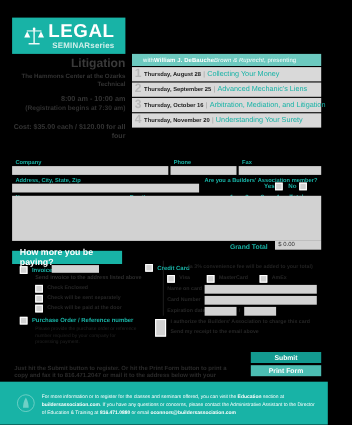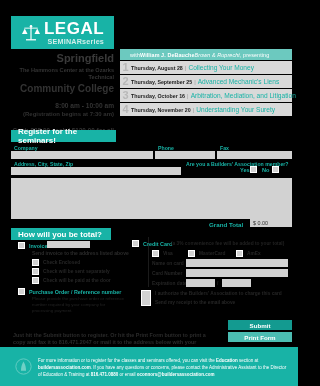--- a/index.html
+++ b/index.html
@@ -100,23 +100,22 @@
         <path d="M19.5 6.5 L16.2 13.2 L22.8 13.2 Z"></path>
       </g>
     </svg>
     <div class="logo-text">
       <span class="logo-main">LEGAL</span>
       <span class="logo-sub"><b>SEMINAR</b><span class="lite">series</span></span>
     </div>
   </div>
 
   <div class="event-info">
-    <div class="ev-city">Springfield</div>
+    <div class="ev-city">Litigation</div>
     <div class="ev-venue">The Hammons Center at the Ozarks Technical</div>
-    <div class="ev-big">Community College</div>
     <div class="ev-time">8:00 am - 10:00 am</div>
     <div class="ev-time2">(Registration begins at 7:30 am)</div>
     <div class="ev-cost">Cost: $35.00 each / $120.00 for all four</div>
   </div>
 
   <div class="presenter">
     <span>with </span>
       <b>William J. DeBauche</b>
       <i> Brown &amp; Ruprecht</i>
       <span>, presenting</span>
@@ -140,21 +139,20 @@
     <span class="sem-bar">|</span>
     <span class="sem-title">Arbitration, Mediation, and Litigation</span>
   </div>
   <div class="sem-row r4">
     <span class="sem-num">4</span>
     <span class="sem-date">Thursday, November 20</span>
     <span class="sem-bar">|</span>
     <span class="sem-title">Understanding Your Surety</span>
   </div>
 
-  <div class="sec-head" style="top:130px;width:105px;">Register for the seminars!</div>
 
   <div class="fld-label" style="left:14px;top:145px;">Company</div>
   <div class="inp" style="left:11px;top:151px;width:142px;height:8px;"></div>
 
   <div class="fld-label" style="left:158px;top:145px;">Phone</div>
   <div class="inp" style="left:155px;top:151px;width:60px;height:8px;"></div>
 
   <div class="fld-label" style="left:220px;top:145px;">Fax</div>
   <div class="inp" style="left:217px;top:151px;width:75px;height:8px;"></div>
 
@@ -173,21 +171,21 @@
   <div class="col-num" style="left:223px;top:177px;">2</div>
   <div class="col-num" style="left:237px;top:177px;">3</div>
   <div class="col-num" style="left:251px;top:177px;">4</div>
   <div class="total-lbl" style="left:263px;top:177px;">Total</div>
 
   <div class="grey-panel"></div>
 
   <div class="gt-lbl" style="left:209px;top:221px;">Grand Total</div>
   <div class="gt-box" style="left:250px;top:219px;width:42px;height:8px;">$ 0.00</div>
 
-  <div class="sec-head" style="top:228px;width:100px;">How will you be total?</div>
+  <div class="sec-head" style="top:228px;width:100px;">How more you be paying?</div>
 
   <div class="vdiv"></div>
 
   <div class="chk" style="left:18px;top:242px;"></div>
   <div class="pay-lbl" style="left:29px;top:243px;">Invoice</div>
   <div class="inp" style="left:47px;top:241px;width:43px;height:7px;"></div>
   <div class="pay-text" style="left:32px;top:250px;">Send invoice to the address listed above</div>
 
   <div class="chk" style="left:32px;top:259px;"></div>
   <div class="pay-text-d" style="left:43px;top:260px;">Check Enclosed</div>

